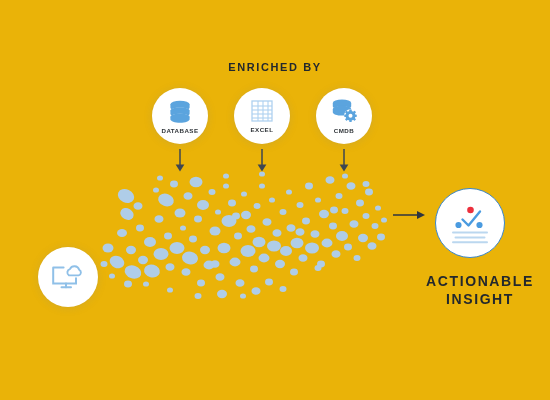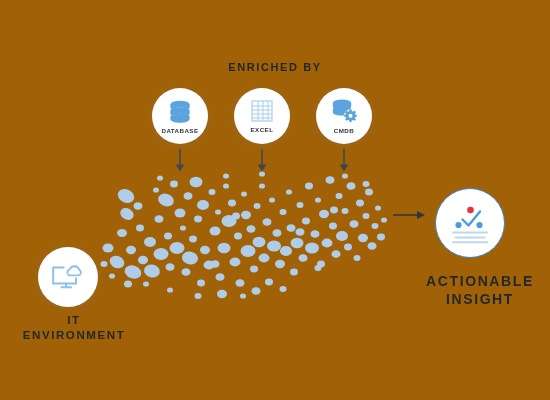--- a/index.html
+++ b/index.html
@@ -4,21 +4,21 @@
 <style>
   html, body {
     margin: 0;
     padding: 0;
     background: #ffffff;
   }
   #stage {
     position: relative;
     width: 550px;
     height: 400px;
-    background: #a16207;
+    background: #eab308;
     overflow: hidden;
     font-family: "Liberation Sans", sans-serif;
   }
 
   
   .hdr {
     position: absolute;
     color: #23282d;
     font-weight: bold;
     letter-spacing: 1.6px;
@@ -288,22 +288,20 @@
   <div class="node" id="node-itenv">
     <span class="node-icon">
       <svg width="36" height="30" viewBox="0 0 36 30">
         <path d="M3.2 5.4 h10.4 M3.2 5.4 v16.0 h22.8 v-5.2" fill="none" stroke="#8FC0E8" stroke-width="2.0" stroke-linecap="round"></path>
         <line x1="11.5" y1="25.3" x2="21.0" y2="25.3" stroke="#8FC0E8" stroke-width="2.0" stroke-linecap="round"></line>
         <line x1="16.0" y1="21.4" x2="16.0" y2="25.3" stroke="#8FC0E8" stroke-width="2.0" stroke-linecap="round"></line>
         <path d="M19.0 13.4 a3.4 3.4 0 0 1 0.9 -6.2 a5.0 5.0 0 0 1 9.3 0.6 a3.0 3.0 0 0 1 -0.5 5.6 Z" fill="#ffffff" stroke="#8FC0E8" stroke-width="1.9" stroke-linejoin="round"></path>
       </svg>
     </span>
   </div>
-  <div class="hdr" id="it-env-label">IT
-ENVIRONMENT</div>
 
   <div id="node-insight">
     <span class="node-icon">
       <svg width="46" height="44" viewBox="0 0 46 44">
         <path d="M15.5 18.5 L21.5 24.5 L33.0 10.5" fill="none" stroke="#4A9BE0" stroke-width="2.4" stroke-linecap="round" stroke-linejoin="round"></path>
         <circle cx="23.5" cy="9.0" r="3.3" fill="#EC2F3C"></circle>
         <circle cx="11.5" cy="24.0" r="3.1" fill="#4A9BE0"></circle>
         <circle cx="32.5" cy="24.0" r="3.1" fill="#4A9BE0"></circle>
         <rect x="5.0" y="30.5" width="36" height="2.0" rx="1" fill="#BBD7EF"></rect>
         <rect x="7.5" y="35.4" width="31" height="2.0" rx="1" fill="#BBD7EF"></rect>

